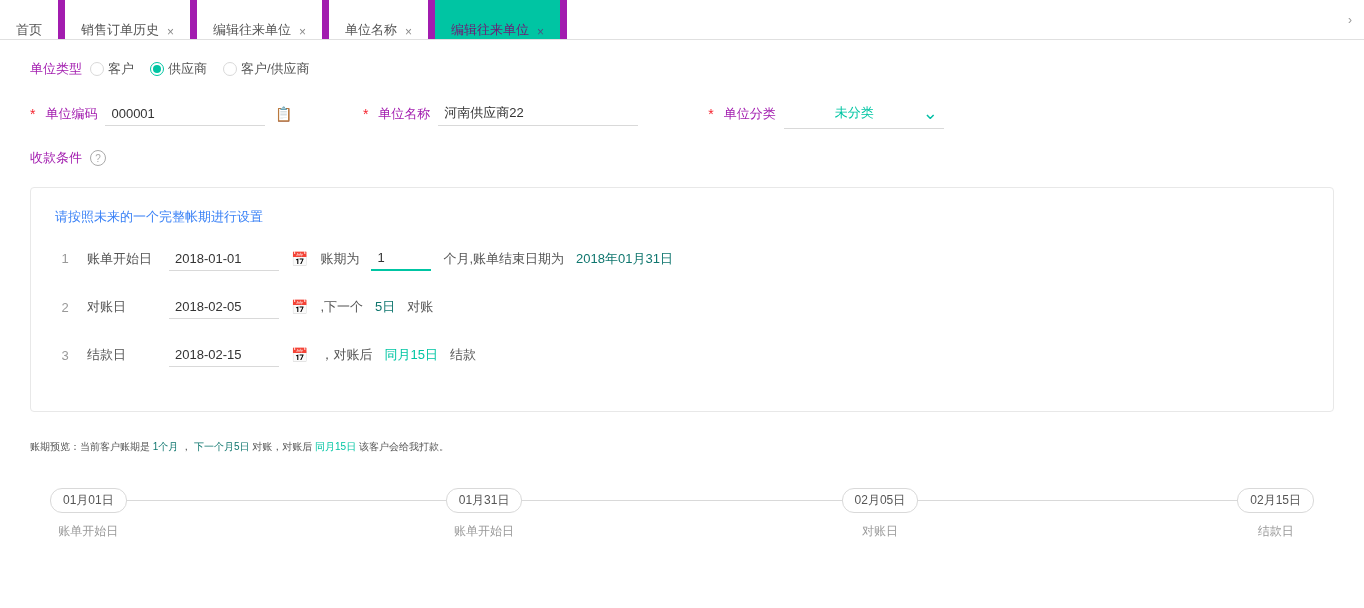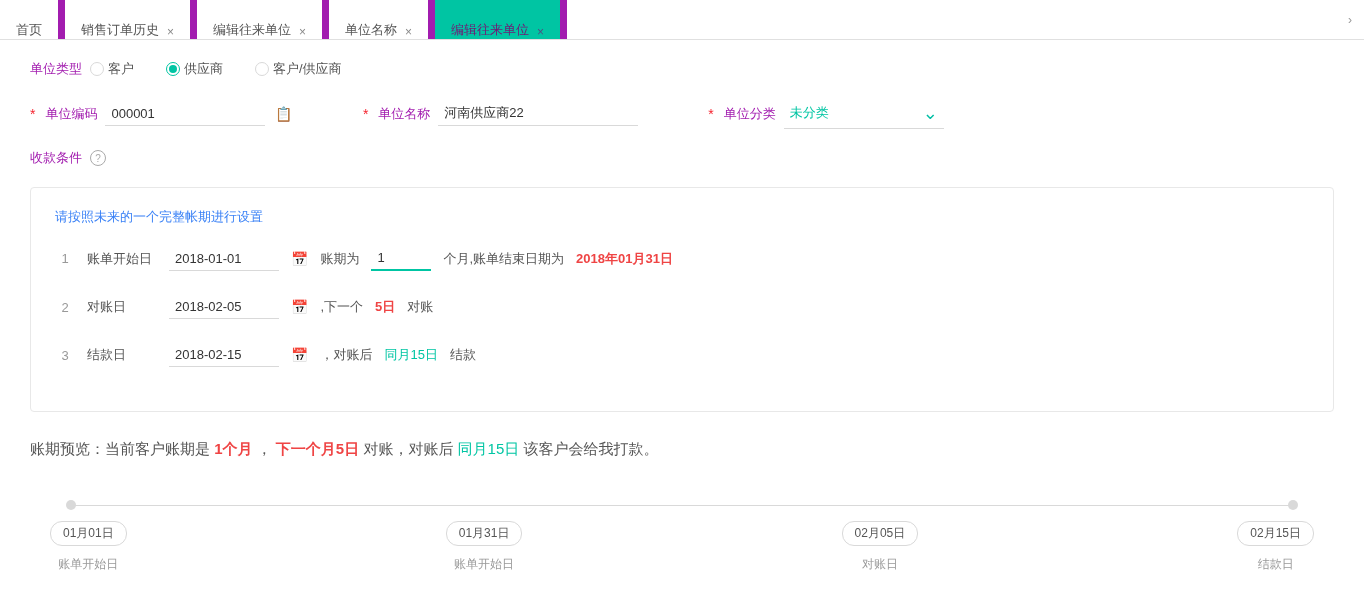--- a/index.html
+++ b/index.html
@@ -88,21 +88,21 @@
       color: #00c5a3;
       font-size: 14px;
       cursor: pointer;
       margin-left: 2px;
     }
 
     
     .radio-group {
       display: flex;
       align-items: center;
-      gap: 32px;
+      gap: 16px;
     }
     .radio-item {
       display: flex;
       align-items: center;
       gap: 4px;
       cursor: pointer;
       font-size: 13px;
       color: #555;
     }
     .radio-circle {
@@ -198,31 +198,31 @@
       color: #333;
       outline: none;
       background: transparent;
       width: 60px;
     }
     .desc-text {
       color: #555;
       font-size: 13px;
     }
     .highlight-orange {
-      color: #ef4444;
-      font-weight: 700;
+      color: #0f766e;
+      font-weight: 400;
     }
     .highlight-cyan {
       color: #00c5a3;
       font-weight: 500;
     }
 
     
     .preview-text {
-      font-size: 15px;
+      font-size: 10px;
       color: #555;
       margin-bottom: 24px;
       padding-top: 8px;
     }
 
     
     .timeline-wrapper {
       display: flex;
       align-items: flex-start;
       padding: 10px 20px 10px 20px;
@@ -268,21 +268,20 @@
       gap: 6px;
     }
     .node-box {
       background: #fff;
       border: 1px solid #d9d9d9;
       border-radius: 12px;
       padding: 3px 12px;
       font-size: 12px;
       color: #555;
       white-space: nowrap;
-      margin-top: 28px;
     }
     .node-label {
       font-size: 12px;
       color: #999;
       margin-top: 4px;
     }
 
     
     .help-icon {
       width: 16px;
@@ -360,21 +359,21 @@
       <span class="input-icon">📋</span>
     </div>
     <div class="form-group" style="margin-left: 40px;">
       <span class="required-star">*</span>
       <span class="form-label">单位名称</span>
       <input class="form-input" type="text" style="width: 200px;" value="河南供应商22">
     </div>
     <div class="form-group" style="margin-left: 40px;">
       <span class="required-star">*</span>
       <span class="form-label">单位分类</span>
-      <div class="select-wrapper" style="min-width:160px;">
+      <div class="select-wrapper" style="min-width:160px;text-align:center;">
         <span class="select-value">未分类</span>
         <span class="select-dropdown-icon">⌄</span>
       </div>
     </div>
   </div>
 
   <div class="form-row">
     <div class="form-group">
       <span class="form-label">收款条件</span>
       <div class="help-icon">?</div>

